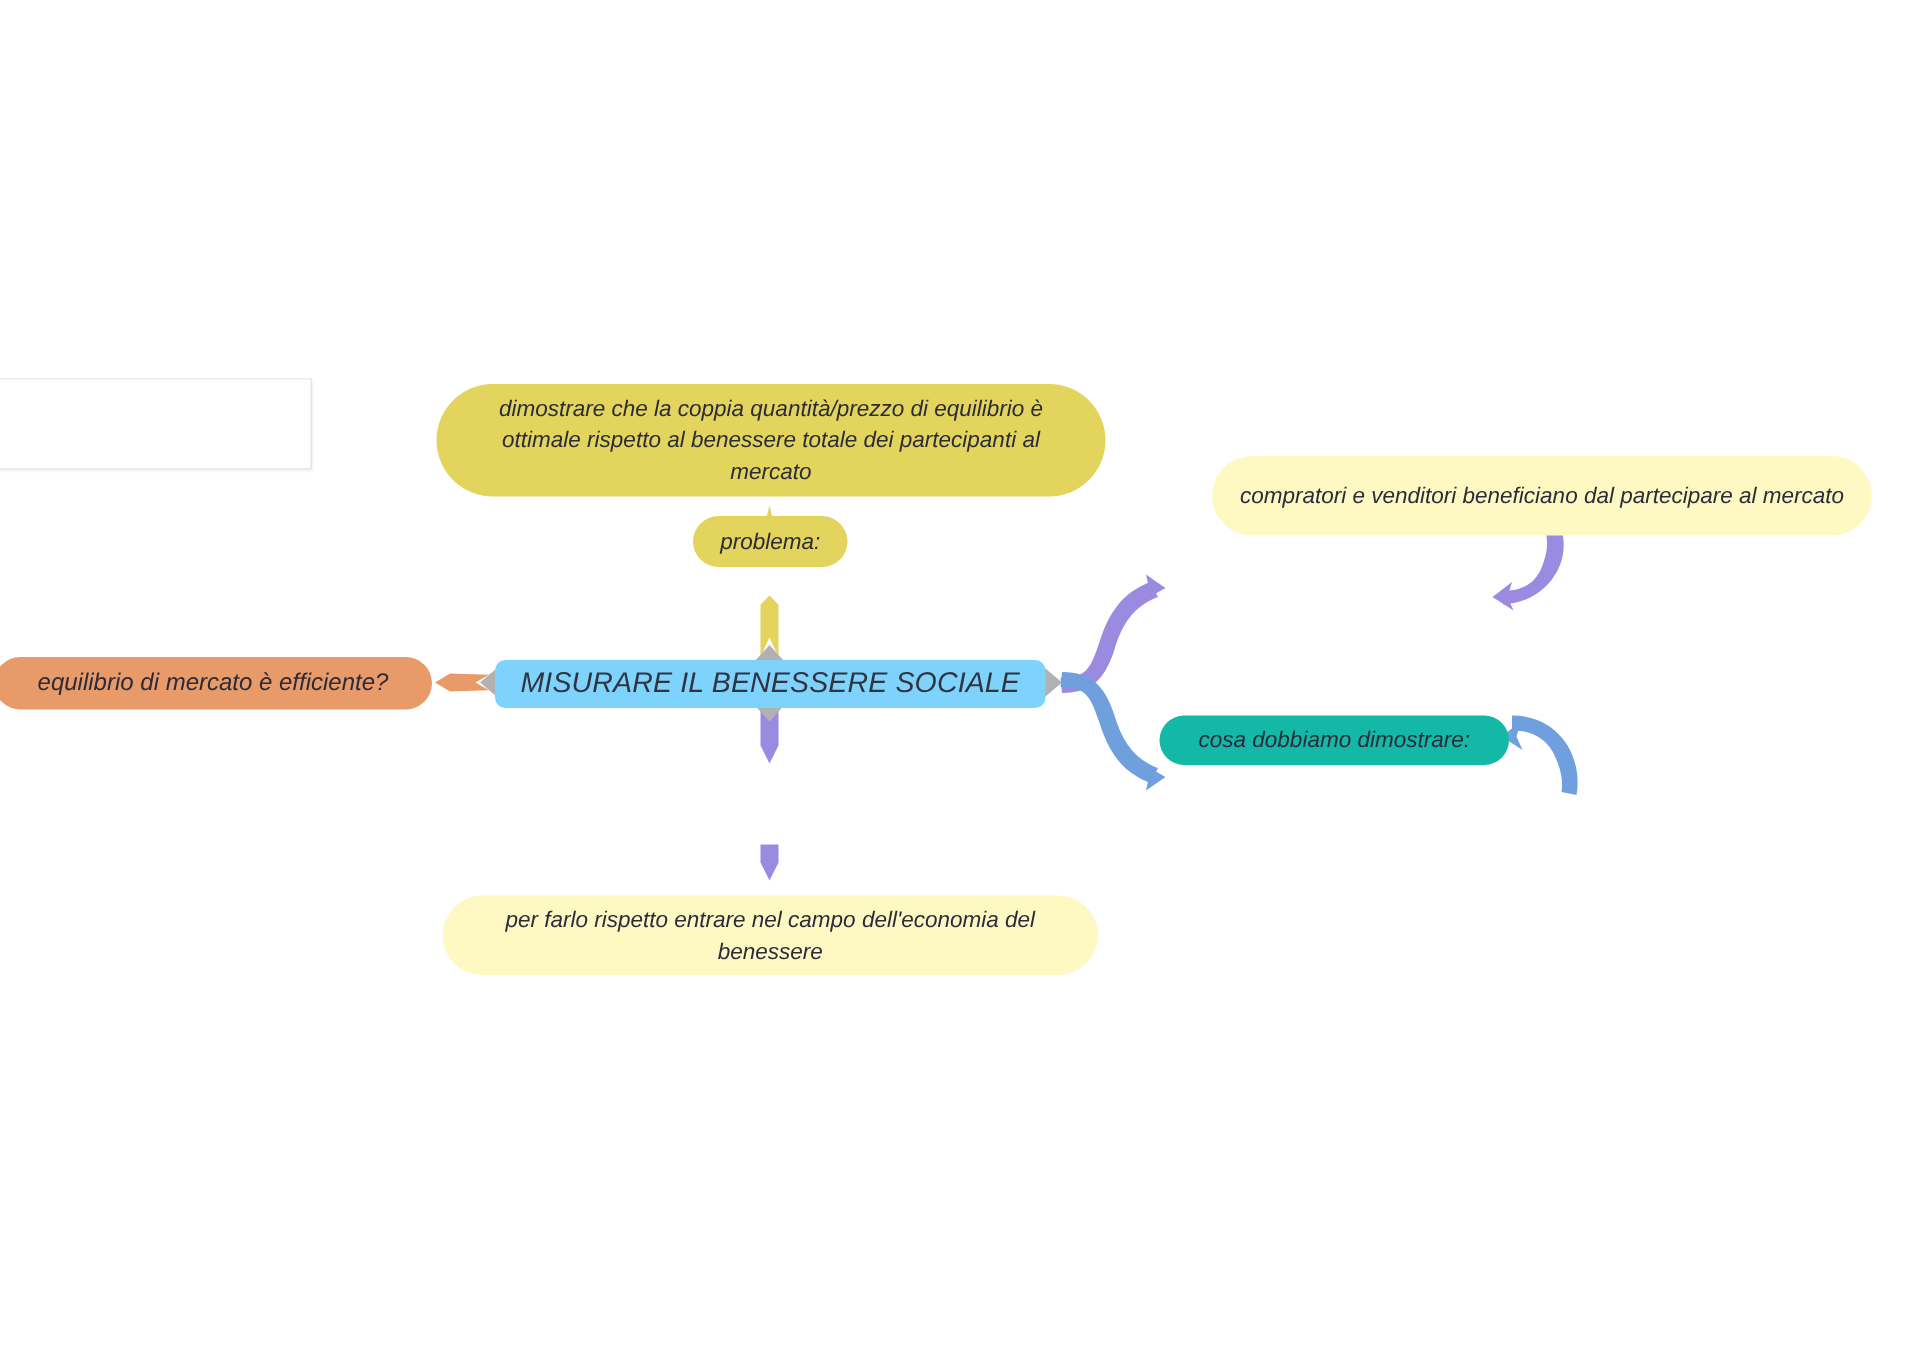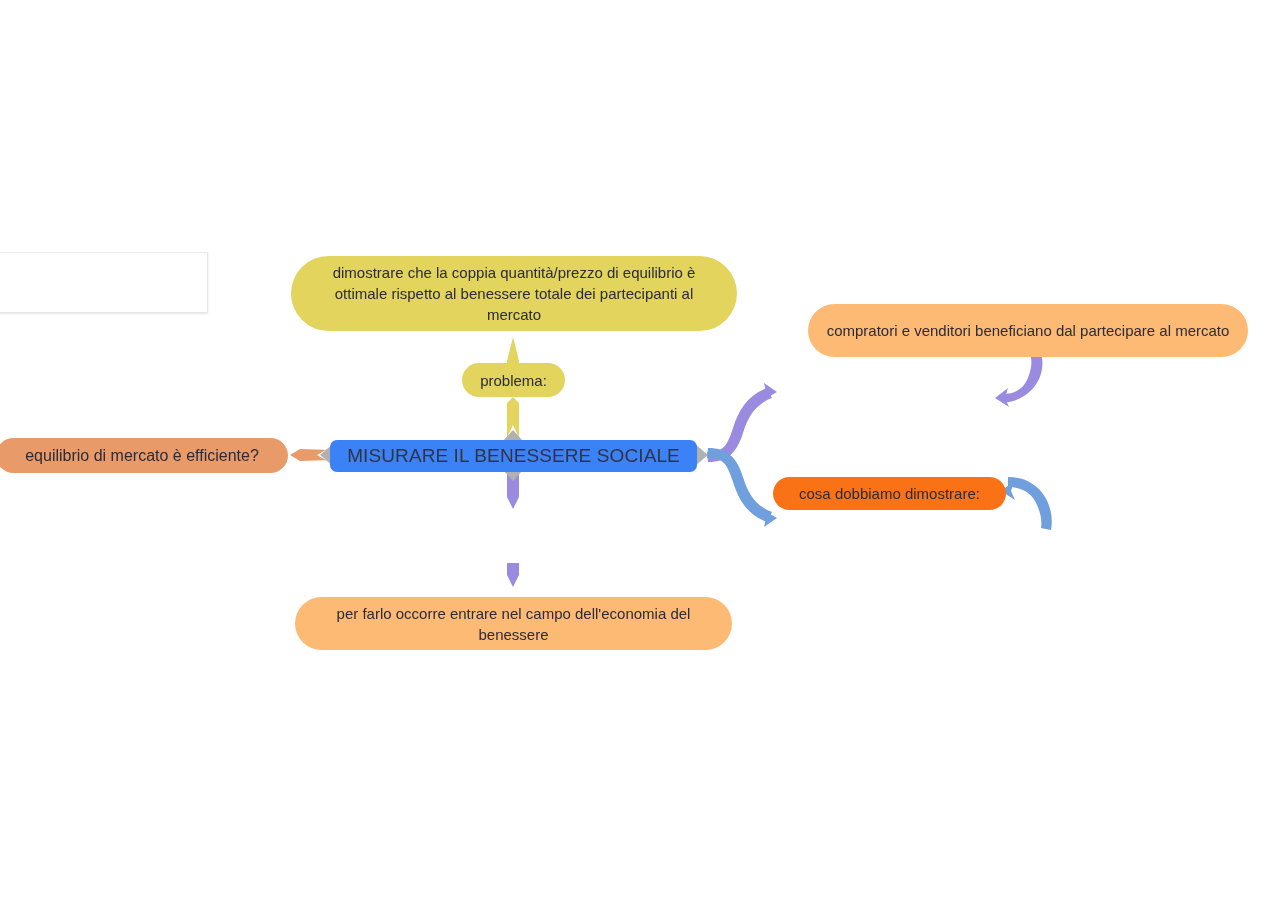--- a/index.html
+++ b/index.html
@@ -32,37 +32,38 @@
     position: absolute;
     box-sizing: border-box;
     display: flex;
     align-items: center;
     justify-content: center;
     text-align: center;
     color: #2b2b3a;
     line-height: 21px;
     padding: 16px 16px;
     border-radius: 999px;
+    font-style: italic;
   }
   .node-label {
     display: block;
     width: 100%;
   }
   
   .node.root {
     border-radius: 7px;
-    background: #3b82f6;
+    background: #7dd3fc;
     color: #333340;
     font-size: 19px;
     line-height: 24px;
     letter-spacing: .1px;
   }
   .node.yellow  { background: #e2d45c; }
-  .node.purple  { background: #fdba74; }
-  .node.blue    { background: #f97316; }
+  .node.purple  { background: #fef9c3; }
+  .node.blue    { background: #14b8a6; }
   .node.orange  { background: #e89b69; }
 
   .fs15 { font-size: 15px; }
   .fs16 { font-size: 16px; }
 
   
   #ghost-panel {
     position: absolute;
     background: #ffffff;
     border: 1px solid #e6e6e6;
@@ -123,35 +124,35 @@
              C 1037 484 1024 477 1008 477 Z" fill="#6f9fdc"></path>
     <path d="M 1014 481 L 1001 491 L 1015 500 L 1011 491 Z" fill="#6f9fdc"></path>
   </svg>
 
   <div id="ghost-panel" style="left:-2px; top:252px; width:210px; height:61px;"></div>
 
   <div class="node yellow fs15" style="left:291px; top:256px; width:446px; height:75px;">
     <span class="node-label">dimostrare che la coppia quantità/prezzo di equilibrio è ottimale rispetto al benessere totale dei partecipanti al mercato</span>
   </div>
 
-  <div class="node yellow fs15" style="left:462px; top:363px; width:103px; height:34px;">
+  <div class="node yellow fs15" style="left:462px; top:344px; width:103px; height:34px;">
     <span class="node-label">problema:</span>
   </div>
 
   <div class="node root" style="left:330px; top:440px; width:367px; height:31px;">
     <span class="node-label">MISURARE IL BENESSERE SOCIALE</span>
   </div>
 
   <div class="node orange fs16" style="left:-4px; top:438px; width:292px; height:35px;">
     <span class="node-label">equilibrio di mercato è efficiente?</span>
   </div>
 
 
   <div class="node purple fs15" style="left:295px; top:597px; width:437px; height:53px;">
-    <span class="node-label">per farlo occorre entrare nel campo dell'economia del benessere</span>
+    <span class="node-label">per farlo rispetto entrare nel campo dell'economia del benessere</span>
   </div>
 
 
   <div class="node purple fs15" style="left:808px; top:304px; width:440px; height:53px;">
     <span class="node-label">compratori e venditori beneficiano dal partecipare al mercato</span>
   </div>
 
   <div class="node blue fs15" style="left:773px; top:477px; width:233px; height:33px;">
     <span class="node-label">cosa dobbiamo dimostrare:</span>
   </div>

